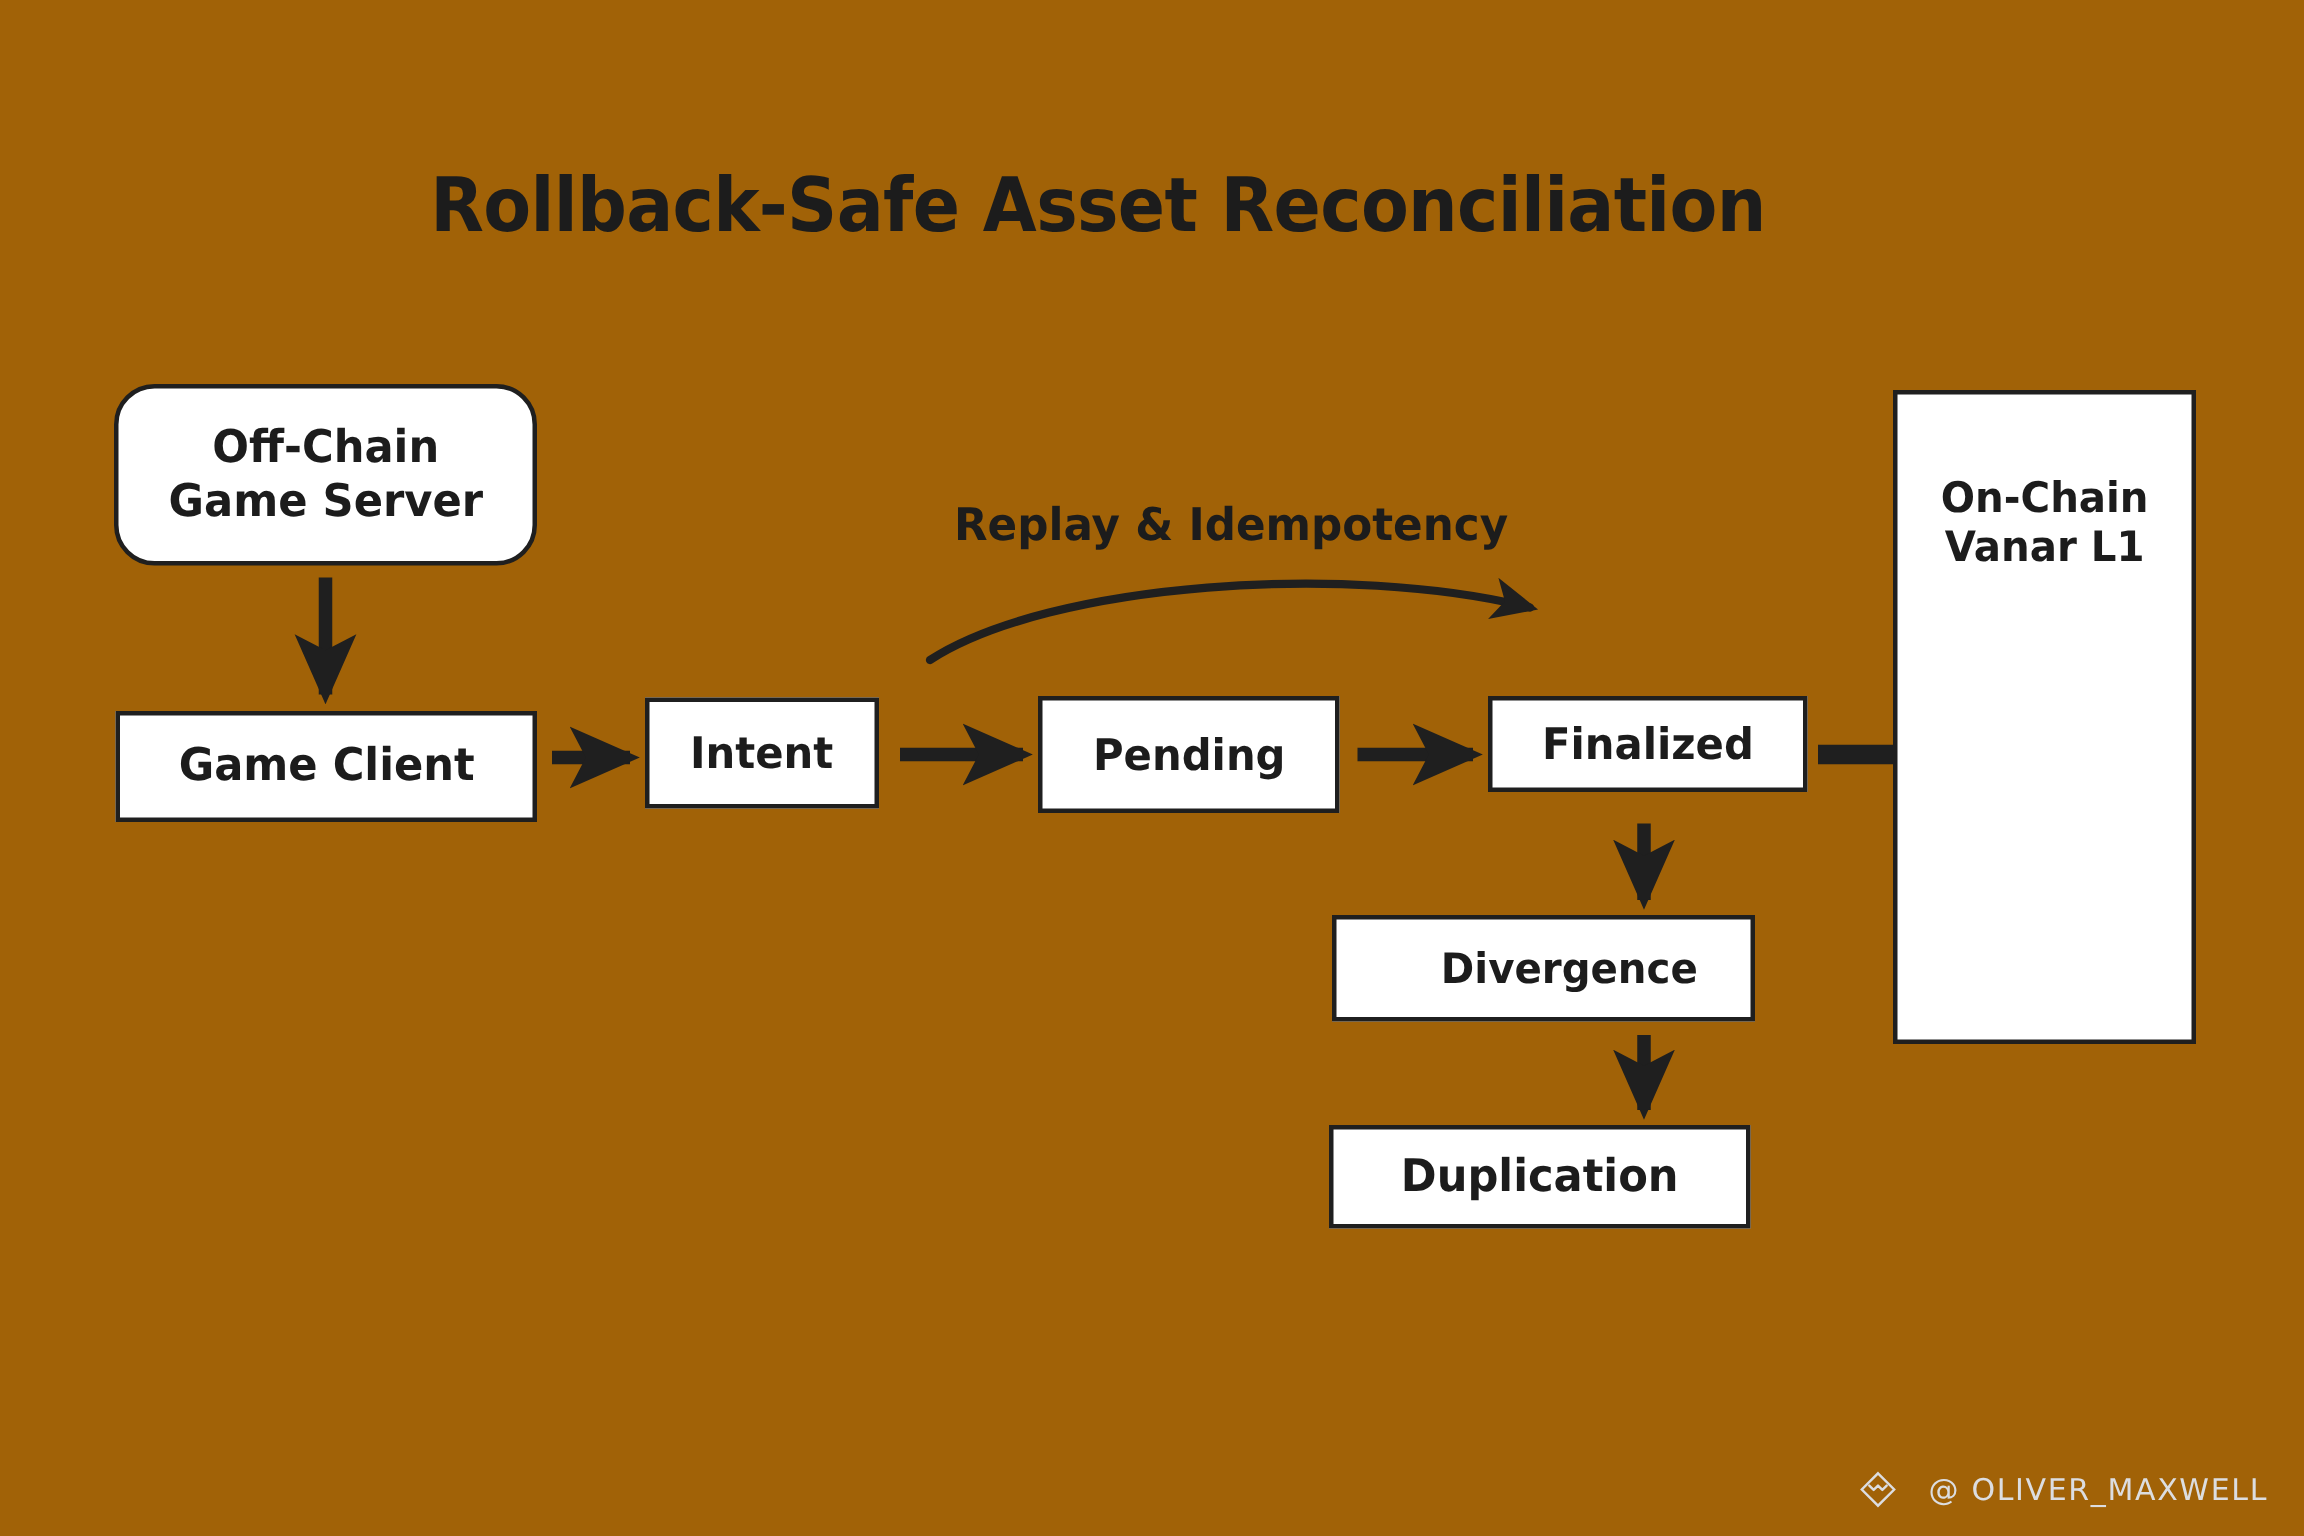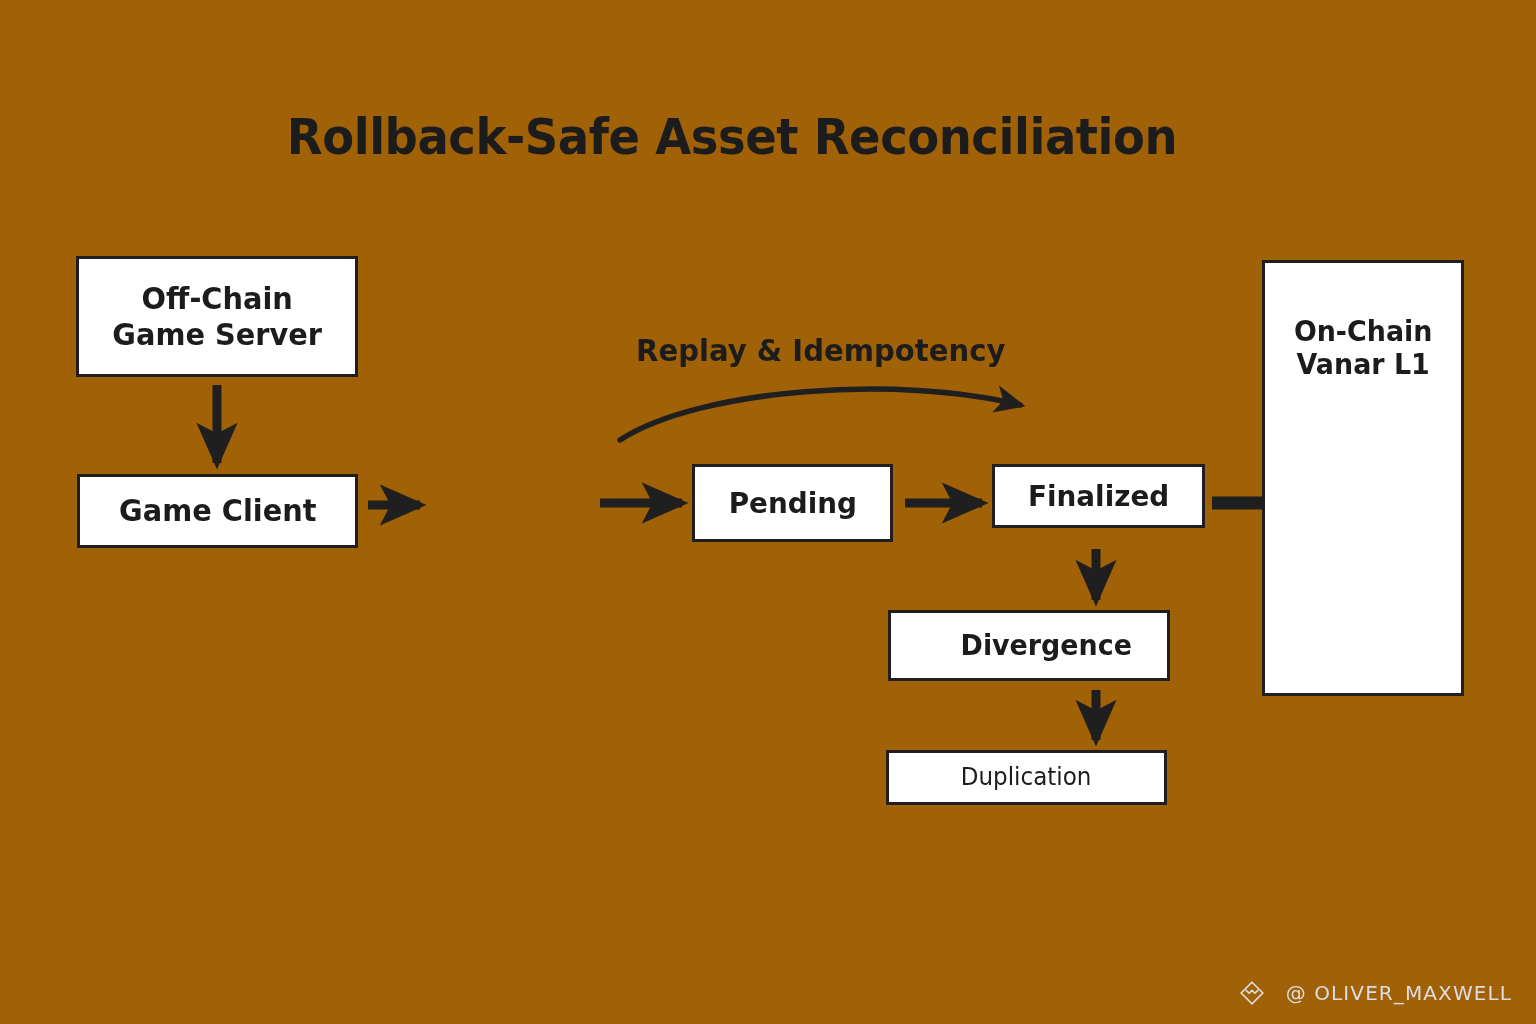--- a/index.html
+++ b/index.html
@@ -54,20 +54,21 @@
     line-height: 1.18;
   }
   .node-label {
     display: block;
     white-space: pre-line;
     transform: scaleX(0.96);
   }
   #node-off-chain-game-server {
     left: 76px;  top: 256px;  width: 282px; height: 121px;
     font-size: 30px;
+    border-radius: 27px;
   }
   #node-game-client {
     left: 77px;  top: 474px;  width: 281px; height: 74px;
     font-size: 30px;
   }
   #node-intent {
     left: 430px; top: 465px;  width: 156px; height: 74px;
     font-size: 29px; font-weight: 600;
   }
   #node-pending {
@@ -82,22 +83,22 @@
     left: 1262px; top: 260px; width: 202px; height: 436px;
     font-size: 28px; font-weight: 600;
     align-items: flex-start;
     padding-top: 52px;
   }
   #node-divergence {
     left: 888px; top: 610px;  width: 282px; height: 71px;
     font-size: 28px; font-weight: 600; padding-left: 35px;
   }
   #node-duplication {
-    left: 886px; top: 750px;  width: 281px; height: 55px;
-    font-size: 24px; font-weight: 400;
+    left: 886px; top: 750px;  width: 281px; height: 69px;
+    font-size: 30px; font-weight: 700;
   }
   .edge-label {
     position: absolute;
     color: #1c1c1c;
     font-family: "DejaVu Sans", "Liberation Sans", sans-serif;
     font-weight: 600;
     white-space: nowrap;
   }
   #label-replay-idempotency {
     left: 636px;
@@ -161,20 +162,23 @@
 
   <div class="node" id="node-off-chain-game-server">
     <span class="node-label">Off-Chain
 Game Server</span>
   </div>
 
   <div class="node" id="node-game-client">
     <span class="node-label">Game Client</span>
   </div>
 
+  <div class="node" id="node-intent">
+    <span class="node-label">Intent</span>
+  </div>
 
   <div class="node" id="node-pending">
     <span class="node-label">Pending</span>
   </div>
 
   <div class="node" id="node-finalized">
     <span class="node-label">Finalized</span>
   </div>
 
   <div class="node" id="node-on-chain-vanar-l1">

